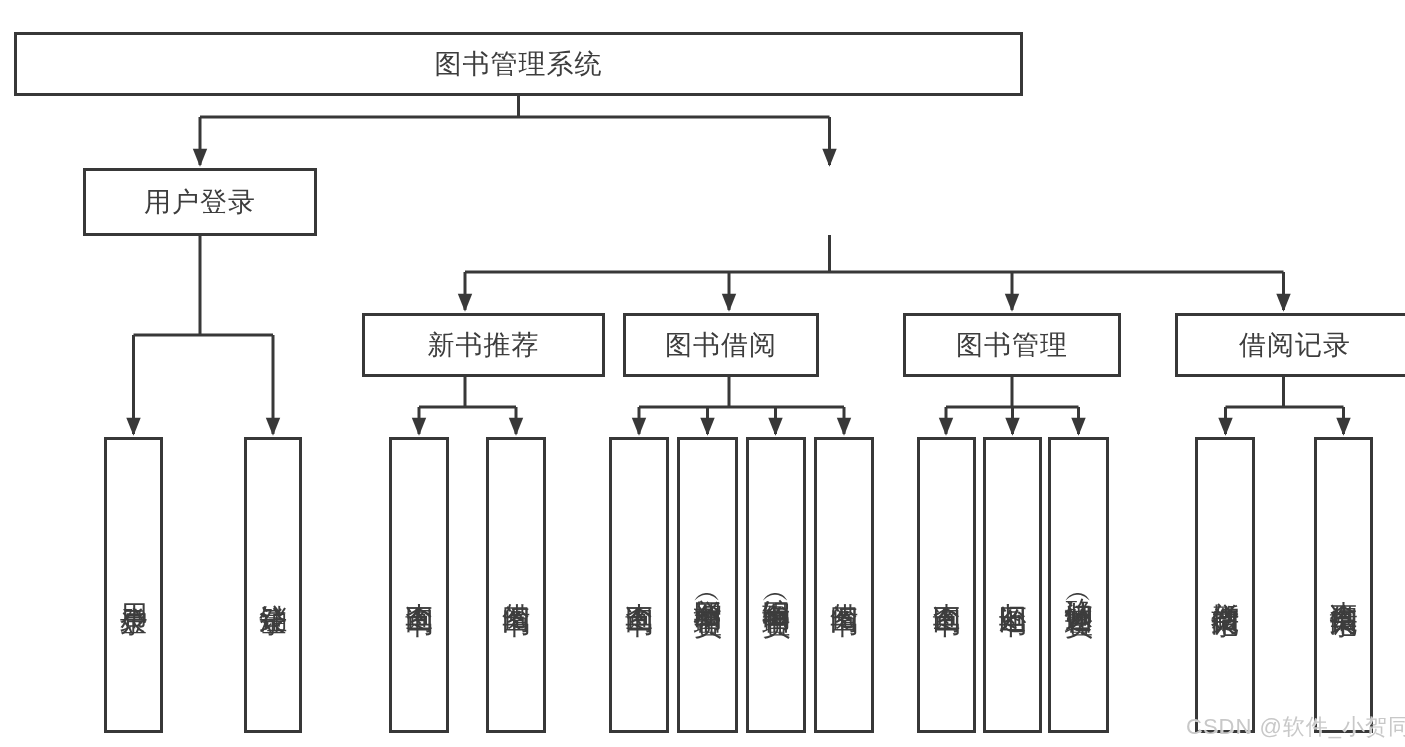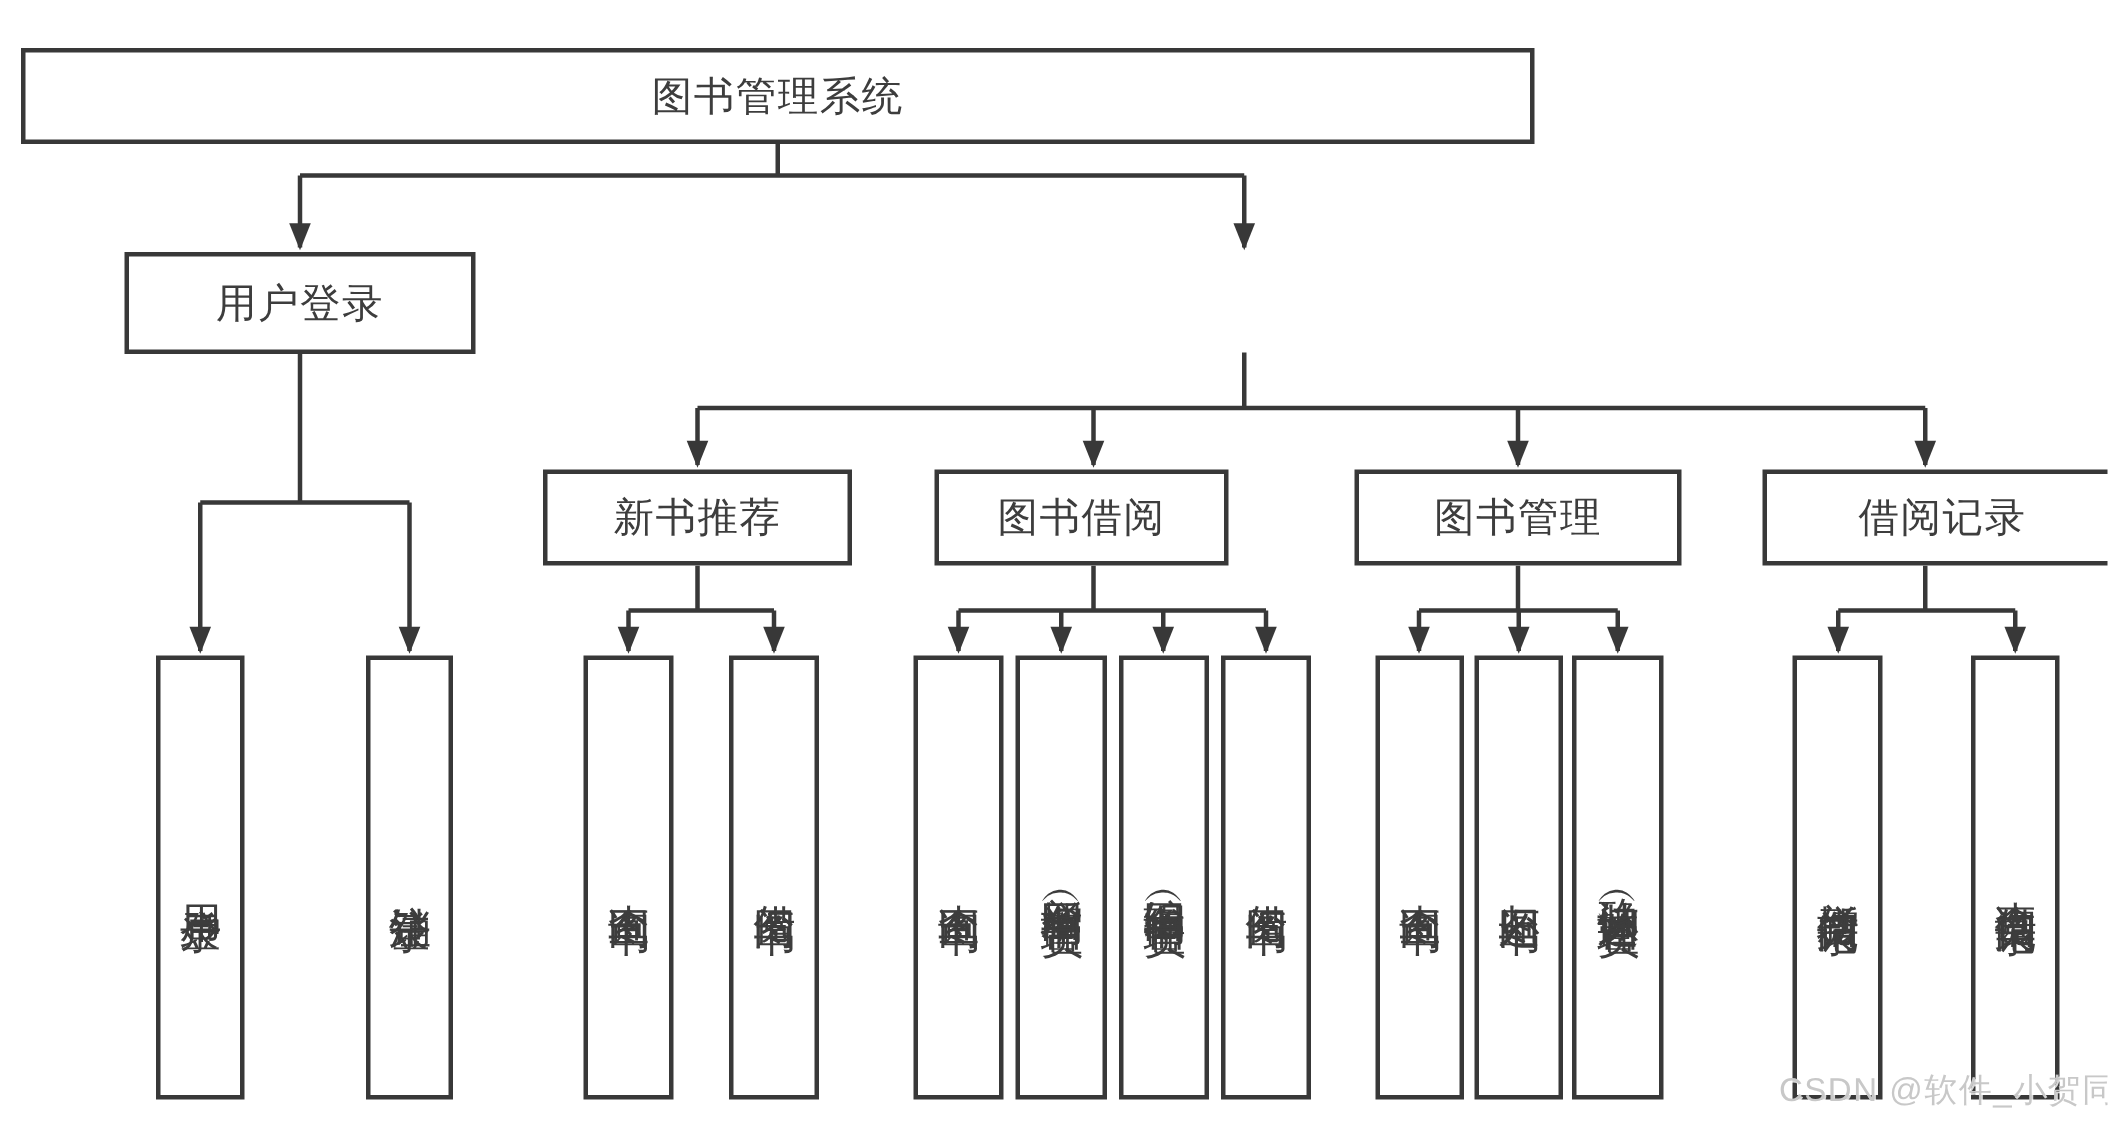--- a/index.html
+++ b/index.html
@@ -72,21 +72,21 @@
     <path d="M1012.5 407 V434" marker-end="url(#arw)"></path>
     <path d="M1078.5 407 V434" marker-end="url(#arw)"></path>
     <path d="M1225.5 407 V434" marker-end="url(#arw)"></path>
     <path d="M1343.5 407 V434" marker-end="url(#arw)"></path>
   </svg>
 
   <div class="node h" style="left:14px;top:32px;width:1009px;height:64px">图书管理系统</div>
 
   <div class="node h" style="left:83px;top:168px;width:234px;height:68px">用户登录</div>
 
-  <div class="node h" style="left:362px;top:313px;width:206px;height:64px">新书推荐</div>
+  <div class="node h" style="left:362px;top:313px;width:243px;height:64px">新书推荐</div>
   <div class="node h" style="left:623px;top:313px;width:196px;height:64px">图书借阅</div>
   <div class="node h" style="left:903px;top:313px;width:218px;height:64px">图书管理</div>
   <div class="node h" style="left:1175px;top:313px;width:240px;height:64px">借阅记录</div>
 
   <div class="node v" style="left:104px;top:437px;width:59px;height:296px">用户登录</div>
   <div class="node v" style="left:244px;top:437px;width:58px;height:296px">注销登录</div>
 
   <div class="node v" style="left:389px;top:437px;width:60px;height:296px">查询图书</div>
   <div class="node v" style="left:486px;top:437px;width:60px;height:296px">借阅图书</div>
 

